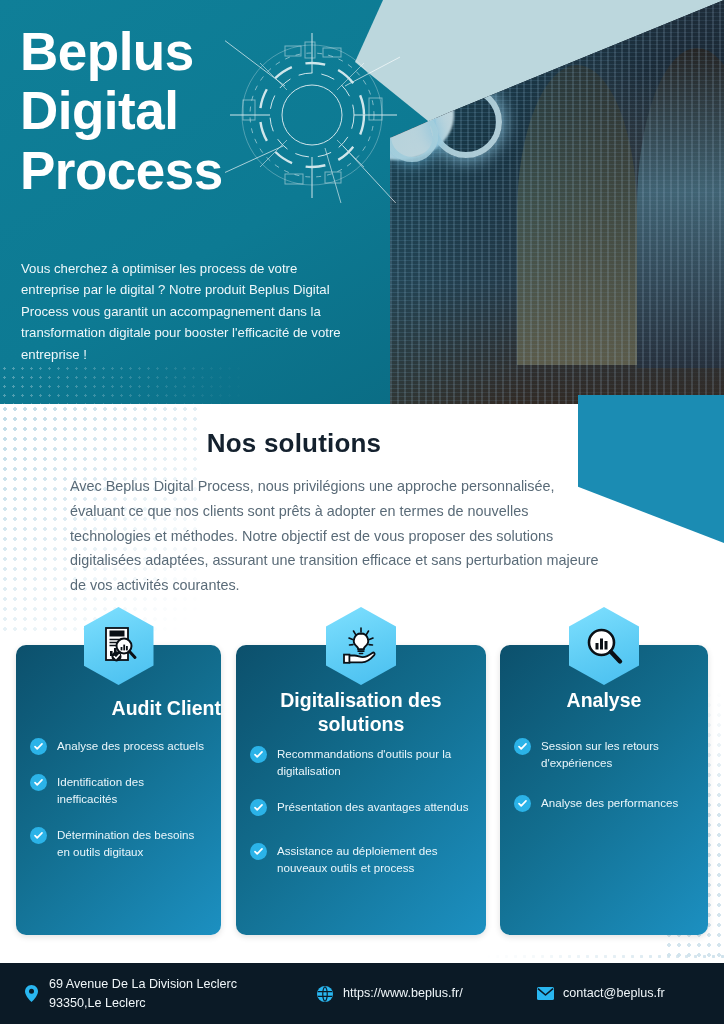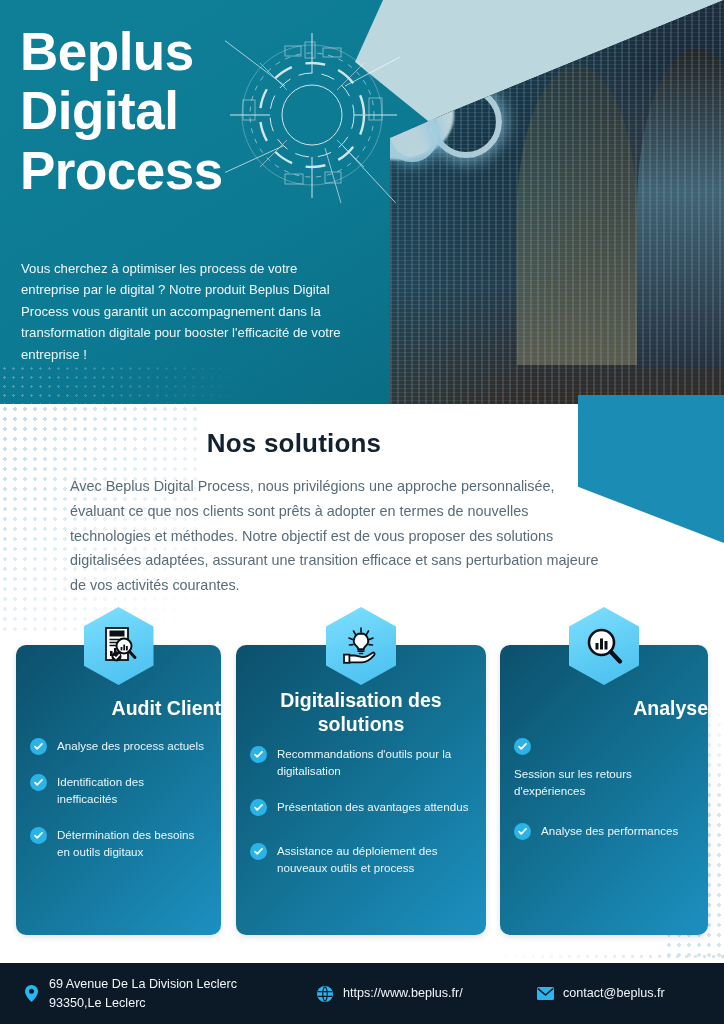--- a/index.html
+++ b/index.html
@@ -84,21 +84,21 @@
   .card.c1{left:16px;width:205px;height:290px;}
   .card.c2{left:236px;width:250px;height:290px;}
   .card.c3{left:500px;width:208px;height:290px;}
   .hexwrap{position:absolute;top:-38px;left:50%;transform:translateX(-50%);width:70px;height:78px;}
   .hex{width:70px;height:78px;background:linear-gradient(160deg,#7fe0ff 0%,#5fcdf5 55%,#49bff0 100%);
      clip-path:polygon(50% 0%,100% 25%,100% 75%,50% 100%,0% 75%,0% 25%);
      display:flex;align-items:center;justify-content:center;}
   .card-title{position:absolute;left:0;right:0;text-align:center;font-size:19.5px;font-weight:bold;line-height:1.22;}
   .card.c1 .card-title{top:52px;text-align:right;}
   .card.c2 .card-title{top:44px;padding:0 30px;}
-  .card.c3 .card-title{top:52px;text-align:right;}
+  .card.c3 .card-title{top:44px;}
   .bullets{position:absolute;left:0;right:0;}
   .card.c1 .bullets{top:92px;padding:0 14px;}
   .card.c2 .bullets{top:100px;padding:0 14px;}
   .card.c3 .bullets{top:92px;padding:0 14px;}
   .bullet{display:flex;align-items:flex-start;gap:10px;margin-bottom:18px;}
   .chk{flex:0 0 auto;width:17px;height:17px;border-radius:50%;background:#2bb3e8;
        display:flex;align-items:center;justify-content:center;margin-top:1px;}
   .chk svg{display:block;}
   .btxt{font-size:11.6px;line-height:1.5;color:#eaf6fb;}
 
@@ -301,21 +301,21 @@
               <rect x="11.5" y="17" width="3" height="6.5"></rect>
               <rect x="16" y="12.5" width="3" height="11"></rect>
               <rect x="20.5" y="15" width="3" height="8.5"></rect>
             </g>
             <path d="M26.8 25.8 L36 35.5" stroke="#0a1016" stroke-width="4.4" stroke-linecap="round"></path>
           </svg>
         </div>
       </div>
       <div class="card-title">Analyse</div>
       <div class="bullets">
-        <div class="bullet" style="margin-bottom:22px;flex-direction:column;">
+        <div class="bullet" style="margin-bottom:22px;">
           <span class="chk">
             <svg width="11" height="11" viewBox="0 0 11 11">
                 <path d="M2 5.6 L4.2 7.9 L9 2.9" stroke="#fff" stroke-width="1.7" fill="none" stroke-linecap="round" stroke-linejoin="round"></path>
               </svg>
           </span>
           <span class="btxt">Session sur les retours d'expériences</span>
         </div>
         <div class="bullet">
           <span class="chk">
             <svg width="11" height="11" viewBox="0 0 11 11">

